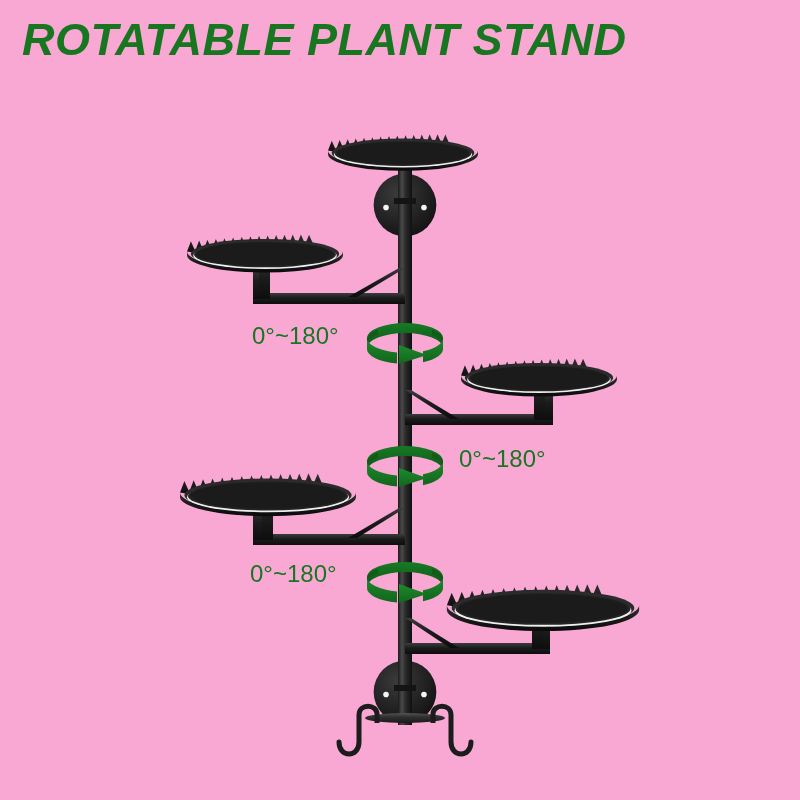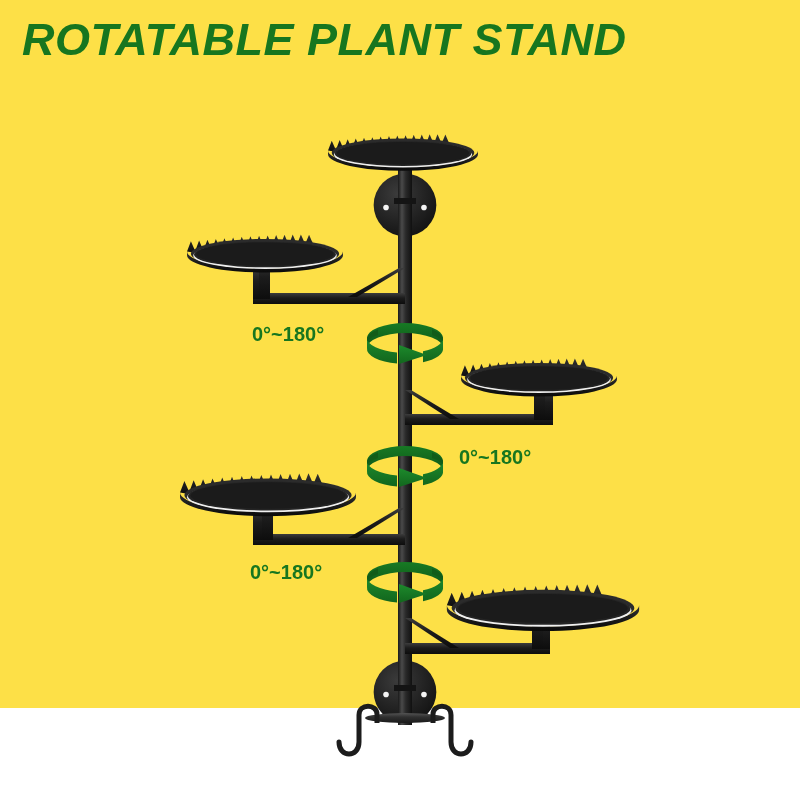--- a/index.html
+++ b/index.html
@@ -11,22 +11,22 @@
   body {
     width: 800px;
     height: 800px;
     overflow: hidden;
     font-family: "Liberation Sans", sans-serif;
     position: relative;
   }
   #page {
     position: relative;
     width: 800px;
-    height: 708px;
-    background: #fde047;
+    height: 800px;
+    background: #f9a8d4;
   }
   #product-title {
     position: absolute;
     left: 22px;
     top: 17px;
     font-family: "Liberation Sans", sans-serif;
     font-size: 45px;
     font-weight: bold;
     font-style: italic;
     letter-spacing: 0.5px;
@@ -37,22 +37,22 @@
   #stand-figure {
     position: absolute;
     left: 0;
     top: 0;
     width: 800px;
     height: 800px;
   }
   .rot-label {
     position: absolute;
     font-family: "Liberation Sans", sans-serif;
-    font-size: 20px;
-    font-weight: bold;
+    font-size: 24px;
+    font-weight: normal;
     color: #17761f;
     white-space: nowrap;
     line-height: 1;
   }
 </style>
 </head>
 <body>
 
 <div id="page">
 

